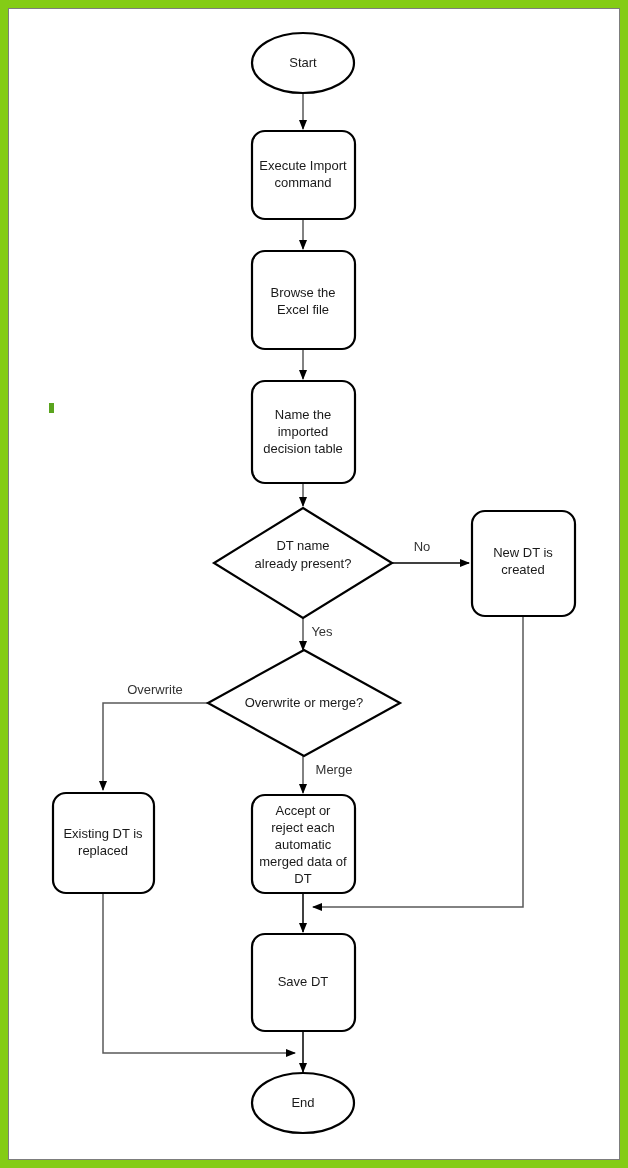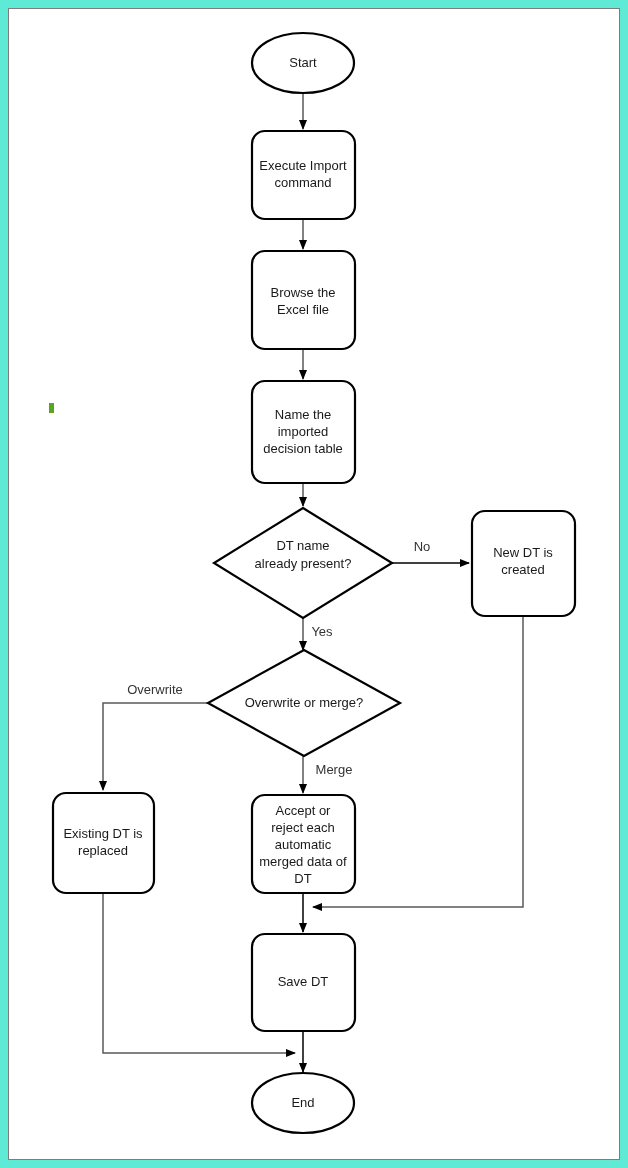--- a/index.html
+++ b/index.html
@@ -5,21 +5,21 @@
   html, body {
     margin: 0;
     padding: 0;
     background: #ffffff;
     font-family: "Liberation Sans", sans-serif;
   }
   #page {
     position: relative;
     width: 628px;
     height: 1168px;
-    background: #5eead4;
+    background: #84cc16;
     box-sizing: border-box;
     overflow: hidden;
   }
   #canvas-border {
     position: absolute;
     left: 8px;
     top: 8px;
     width: 612px;
     height: 1152px;
     border: 1px solid #7d7d7d;

